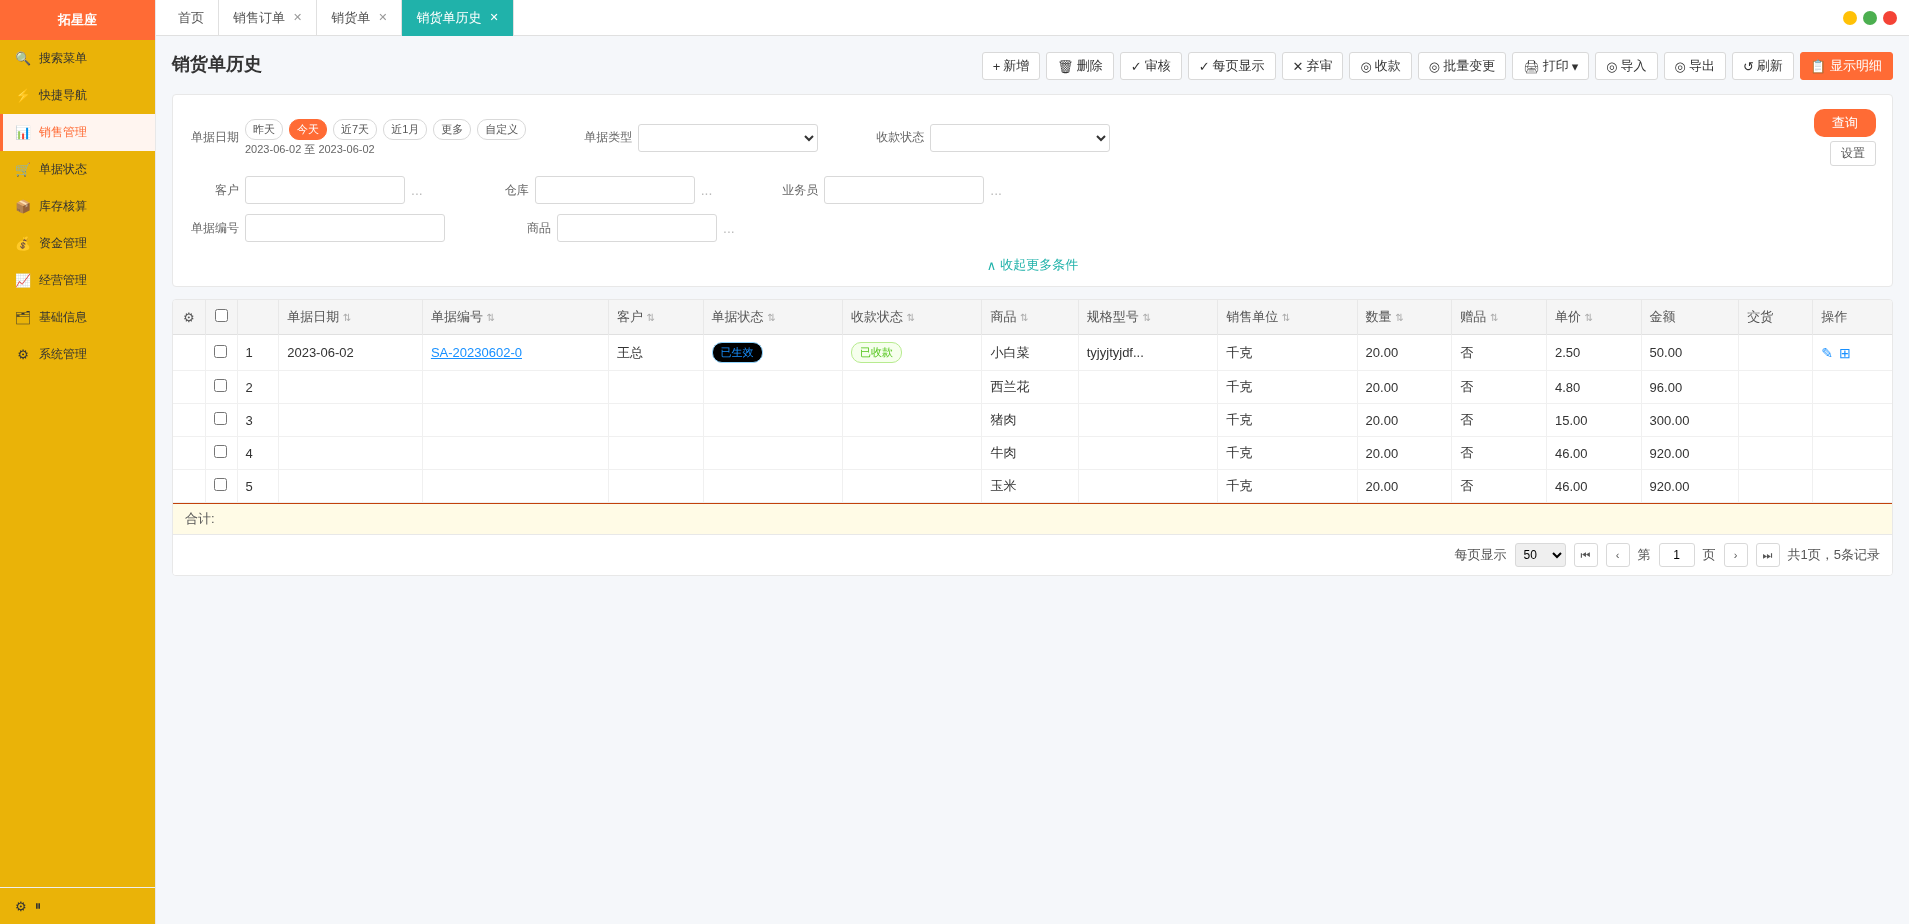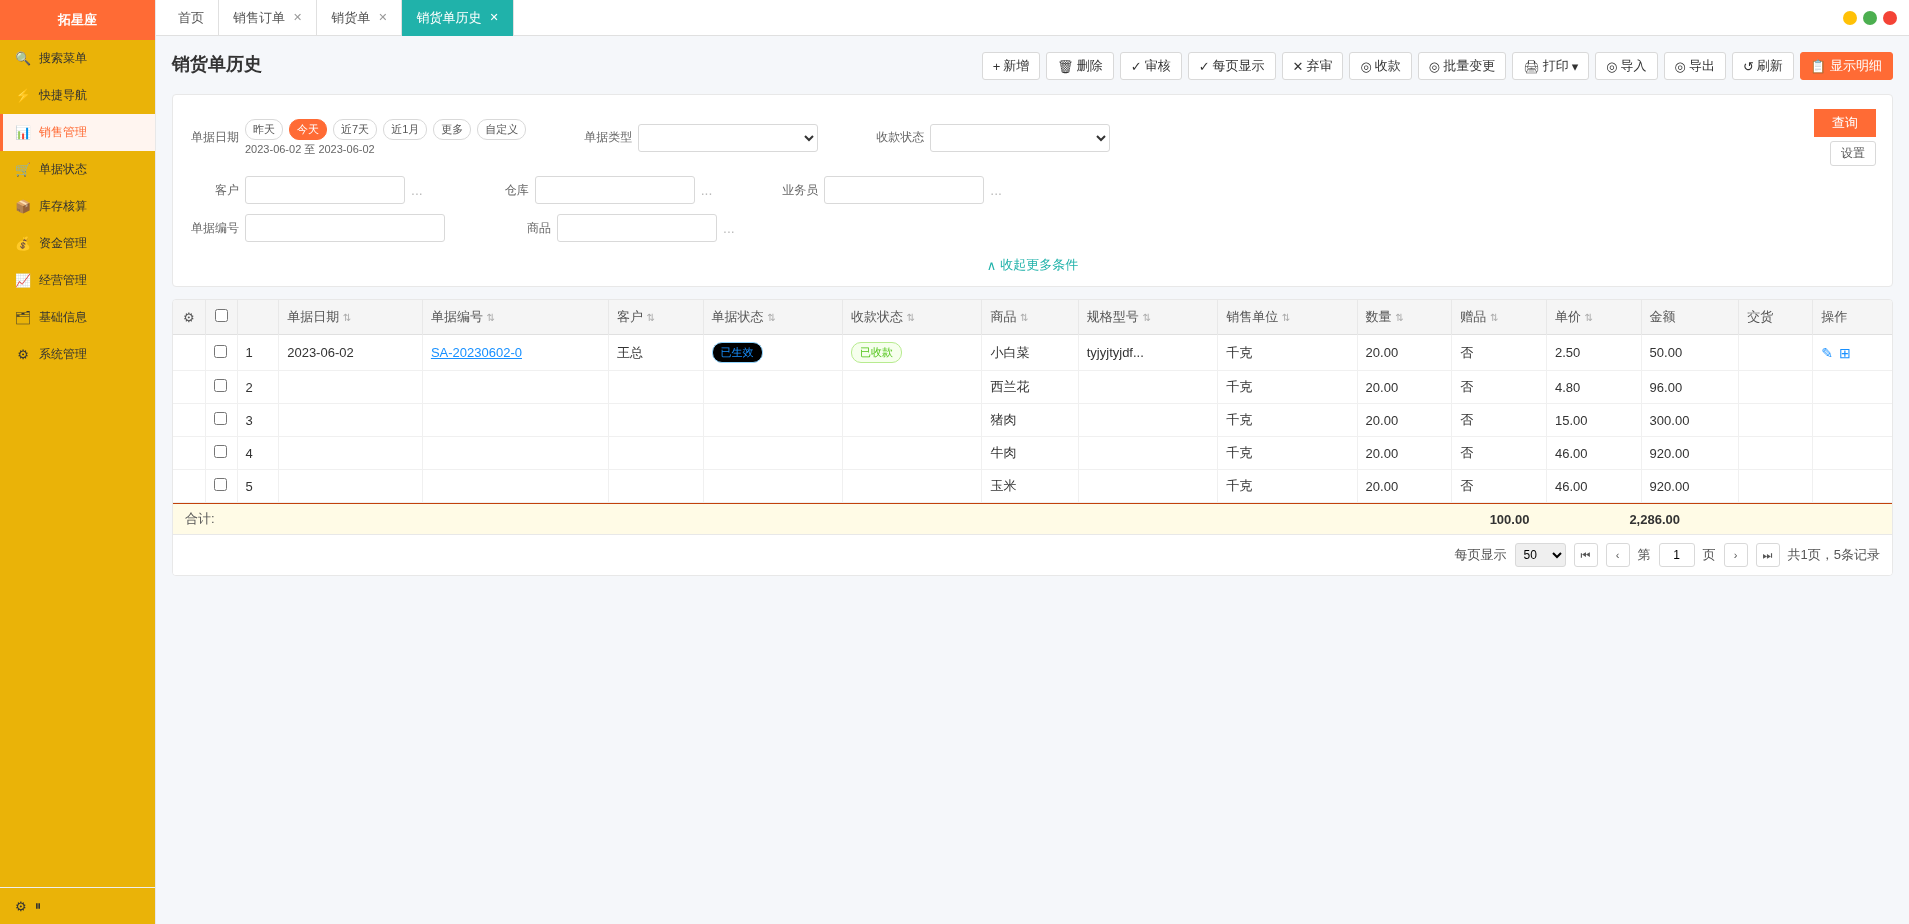--- a/index.html
+++ b/index.html
@@ -331,21 +331,21 @@
       background: #fff;
       font-size: 12px;
       cursor: pointer;
       color: #555;
     }
     .query-btn {
       background: #ff6b35;
       color: #fff;
       border: none;
       padding: 5px 18px;
-      border-radius: 0;
+      border-radius: 10px;
       cursor: pointer;
       font-size: 13px;
     }
     .th-settings { width: 32px; text-align: center; }
     .th-check { width: 32px; text-align: center; }
     .checkbox { cursor: pointer; }
   </style>
 </head>
 <body>
 
@@ -720,24 +720,20 @@
               <td>46.00</td>
               <td>920.00</td>
               <td></td>
               <td></td>
             </tr>
           </tbody>
       </table>
 
       <div class="table-footer">
         <span>合计:</span>
-        <div class="footer-cells">
-          <span class="footer-total">100.00</span>
-          <span class="footer-total">2,286.00</span>
-        </div>
       </div>
 
       <div class="pagination-bar">
         <span>每页显示</span>
         <select class="per-page-select">
           <option>50</option>
           <option>10</option>
           <option>20</option>
           <option>100</option>
         </select>

